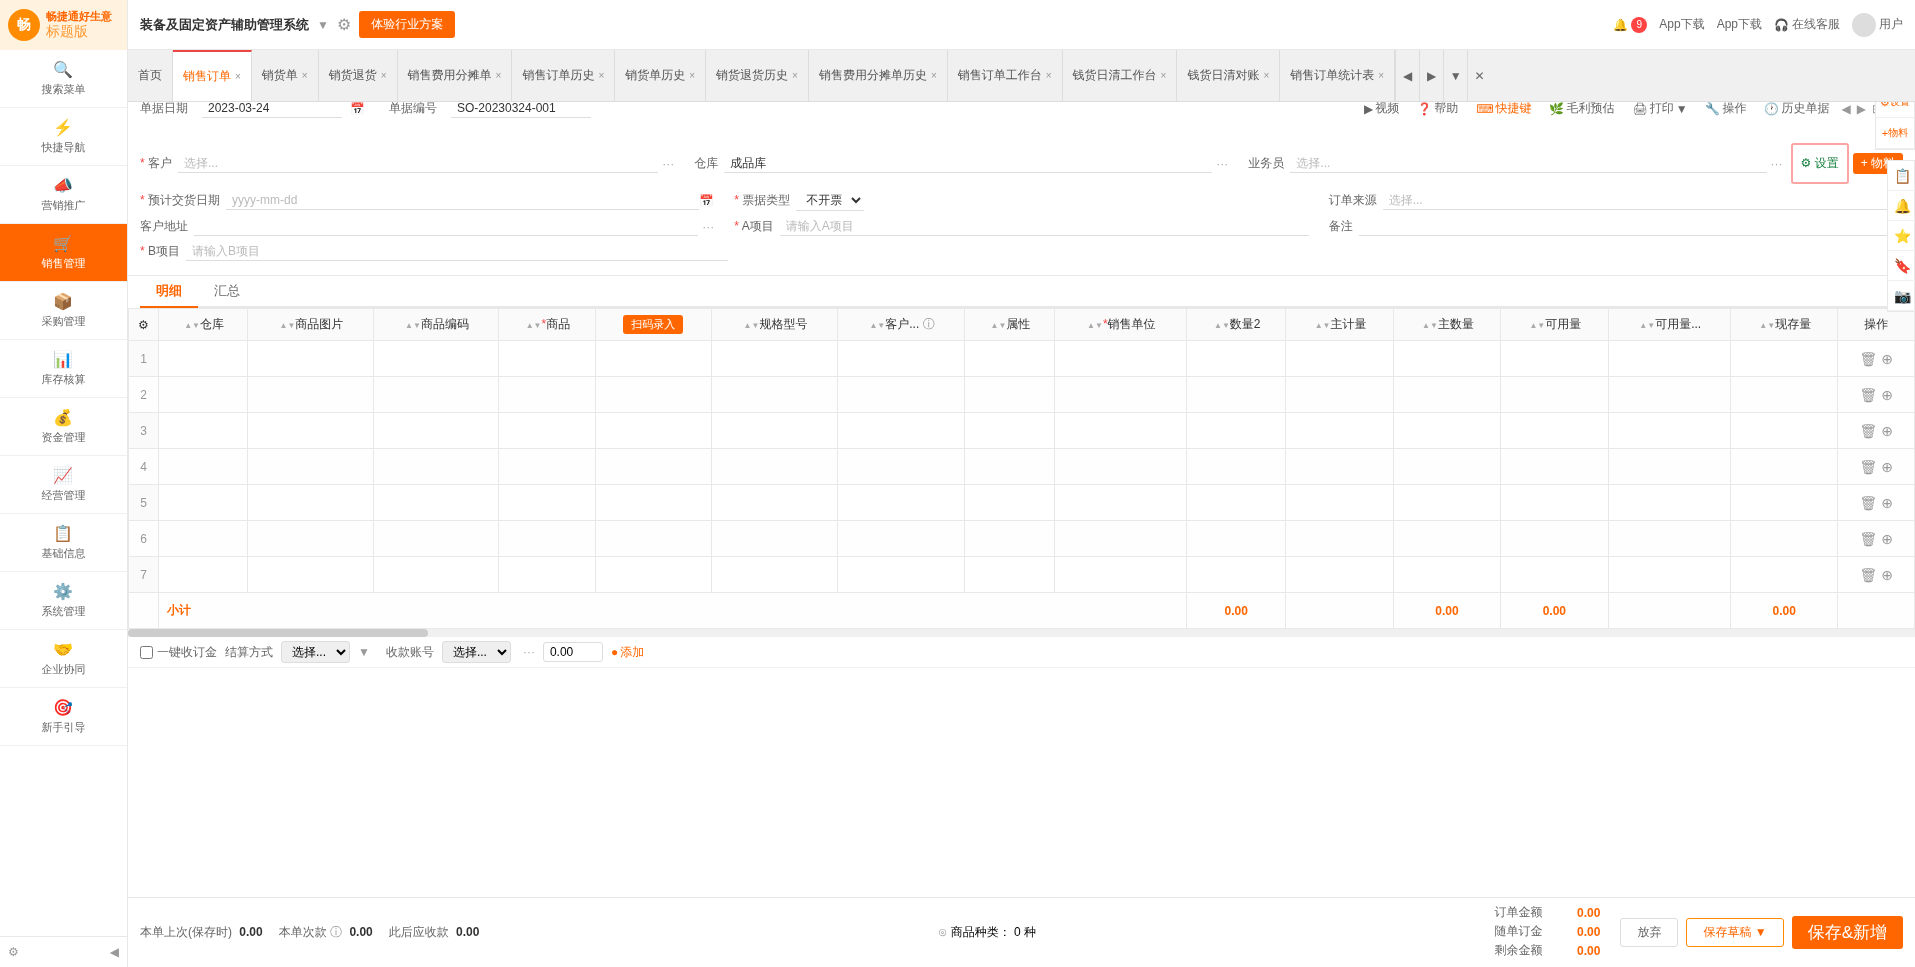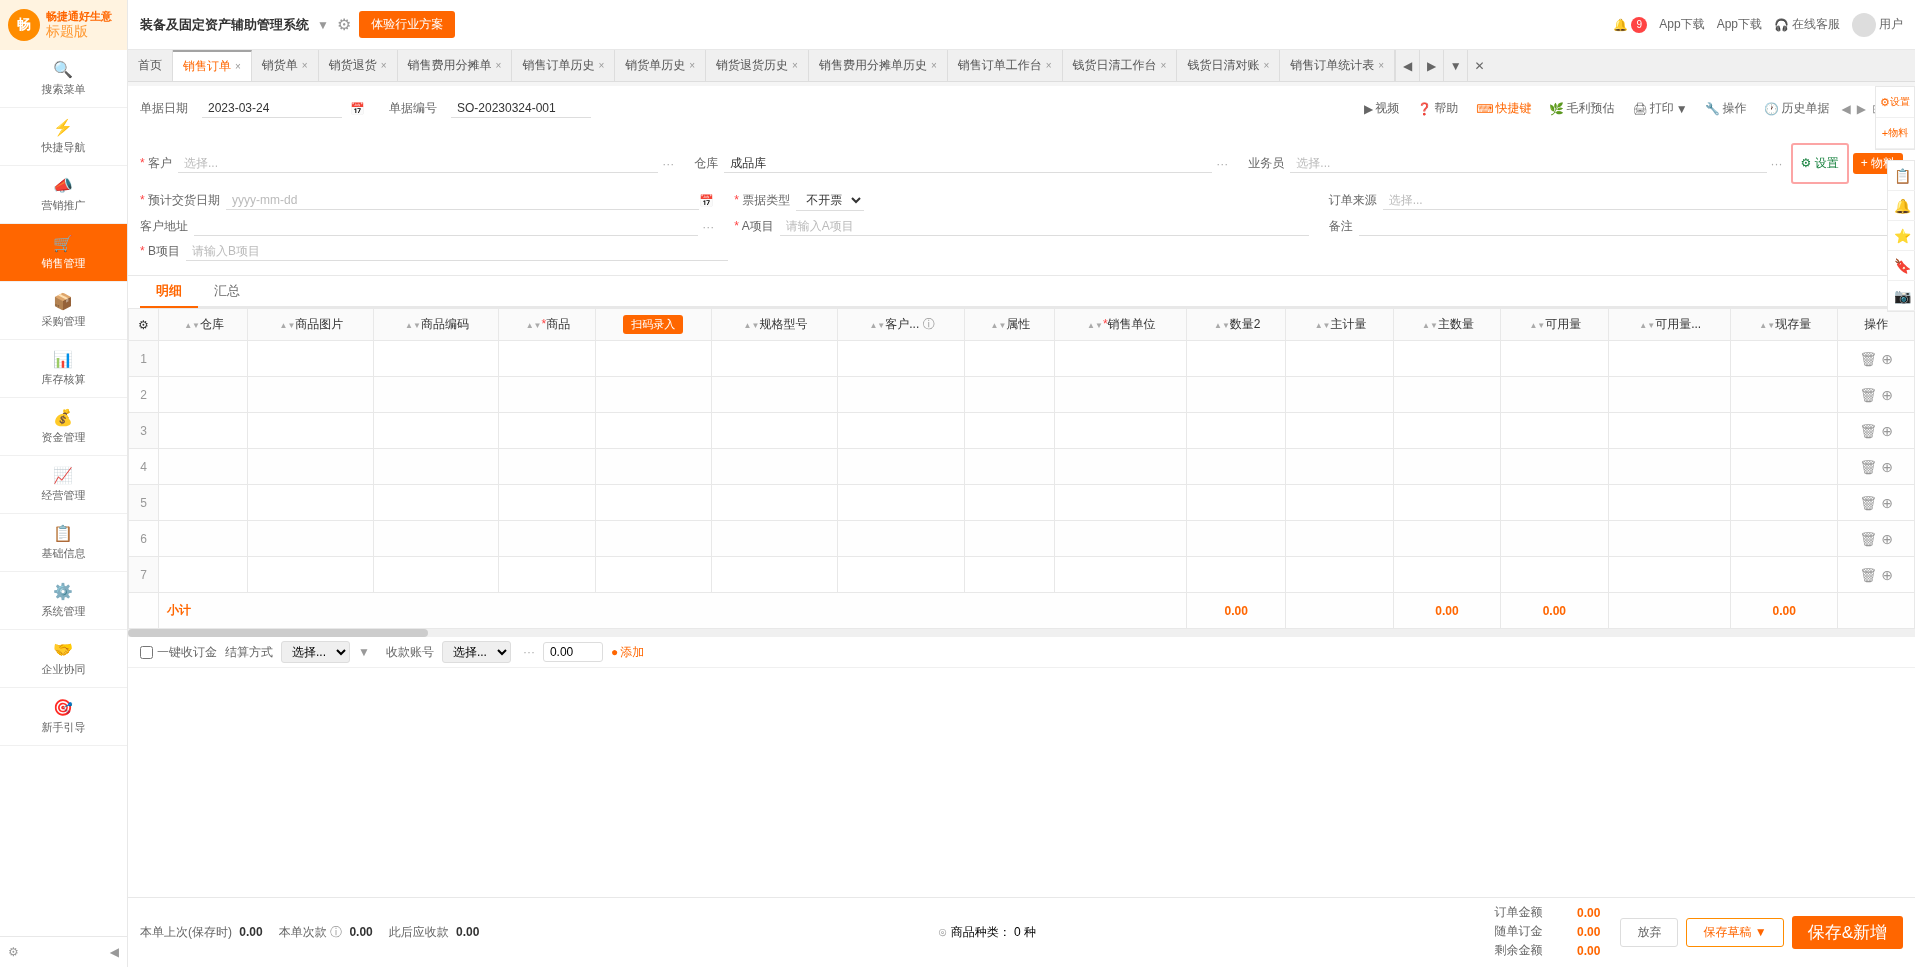--- a/index.html
+++ b/index.html
@@ -34,28 +34,28 @@
       z-index: 99; justify-content: space-between;
     }
     .topbar-left { display: flex; align-items: center; gap: 8px; }
     .system-title { font-size: 13px; color: #333; font-weight: bold; }
     .topbar-btn { background: #ff6600; color: white; border: none; padding: 5px 12px; border-radius: 3px; cursor: pointer; font-size: 12px; }
     .topbar-right { display: flex; align-items: center; gap: 12px; font-size: 12px; color: #666; }
     .topbar-right .badge { background: #ff4444; color: white; border-radius: 50%; width: 16px; height: 16px; display: inline-flex; align-items: center; justify-content: center; font-size: 10px; }
 
     
     .tabbar {
-      position: fixed; left: 128px; top: 50px; right: 0; height: 32px; background: #f0f0f0;
+      position: fixed; left: 128px; top: 50px; right: 0; height: 52px; background: #f0f0f0;
       display: flex; overflow-x: hidden; z-index: 98; border-bottom: 1px solid #ddd;
     }
     .tab-item {
       display: flex; align-items: center; padding: 0 10px; height: 100%; cursor: pointer;
       font-size: 12px; color: #555; border-right: 1px solid #ddd; white-space: nowrap; background: #f0f0f0;
     }
-    .tab-item.active { background: #fff; color: #ff6600; border-top: 2px solid #a3a3a3; }
+    .tab-item.active { background: #fff; color: #ff6600; border-top: 2px solid #ef4444; }
     .tab-item .tab-close { margin-left: 4px; color: #999; font-size: 10px; }
     .tab-nav { display: flex; align-items: center; height: 100%; }
     .tab-nav-btn { width: 24px; height: 100%; display: flex; align-items: center; justify-content: center; cursor: pointer; color: #666; border-left: 1px solid #ddd; }
 
     
     .main-content {
       position: fixed; left: 128px; top: 86px; right: 0; bottom: 0; overflow: hidden; background: #fff;
     }
 
     

